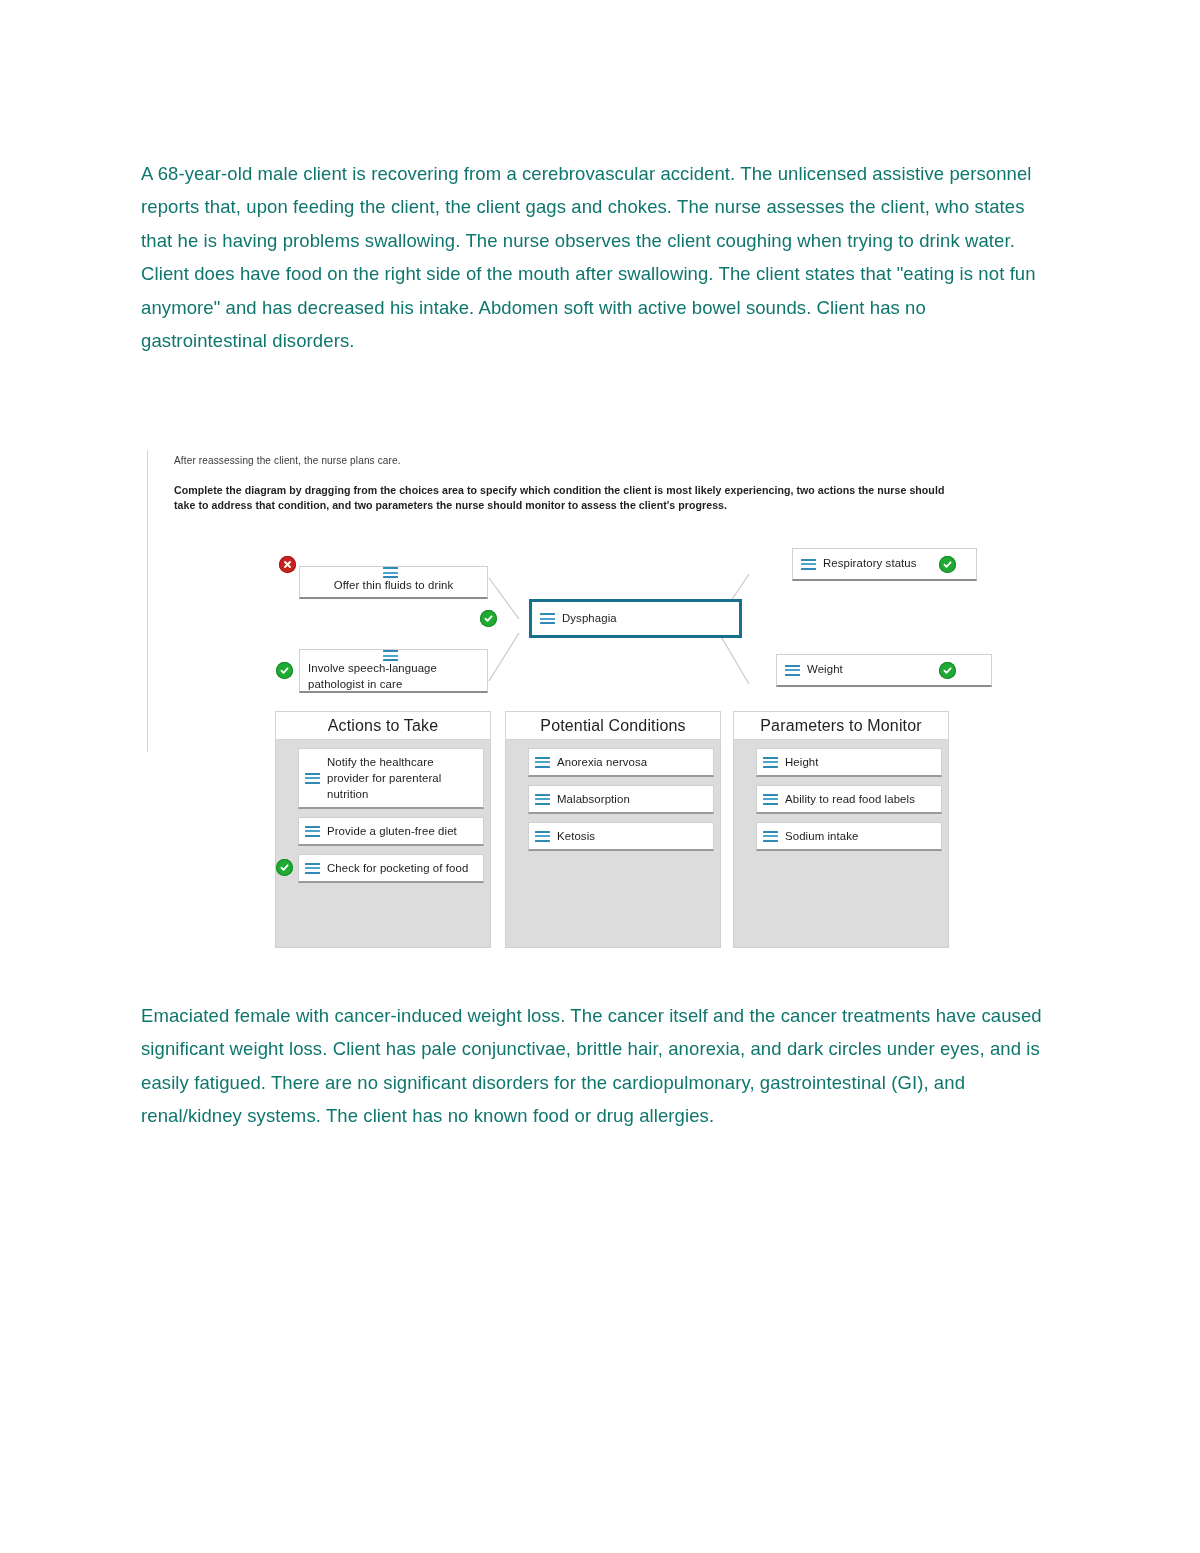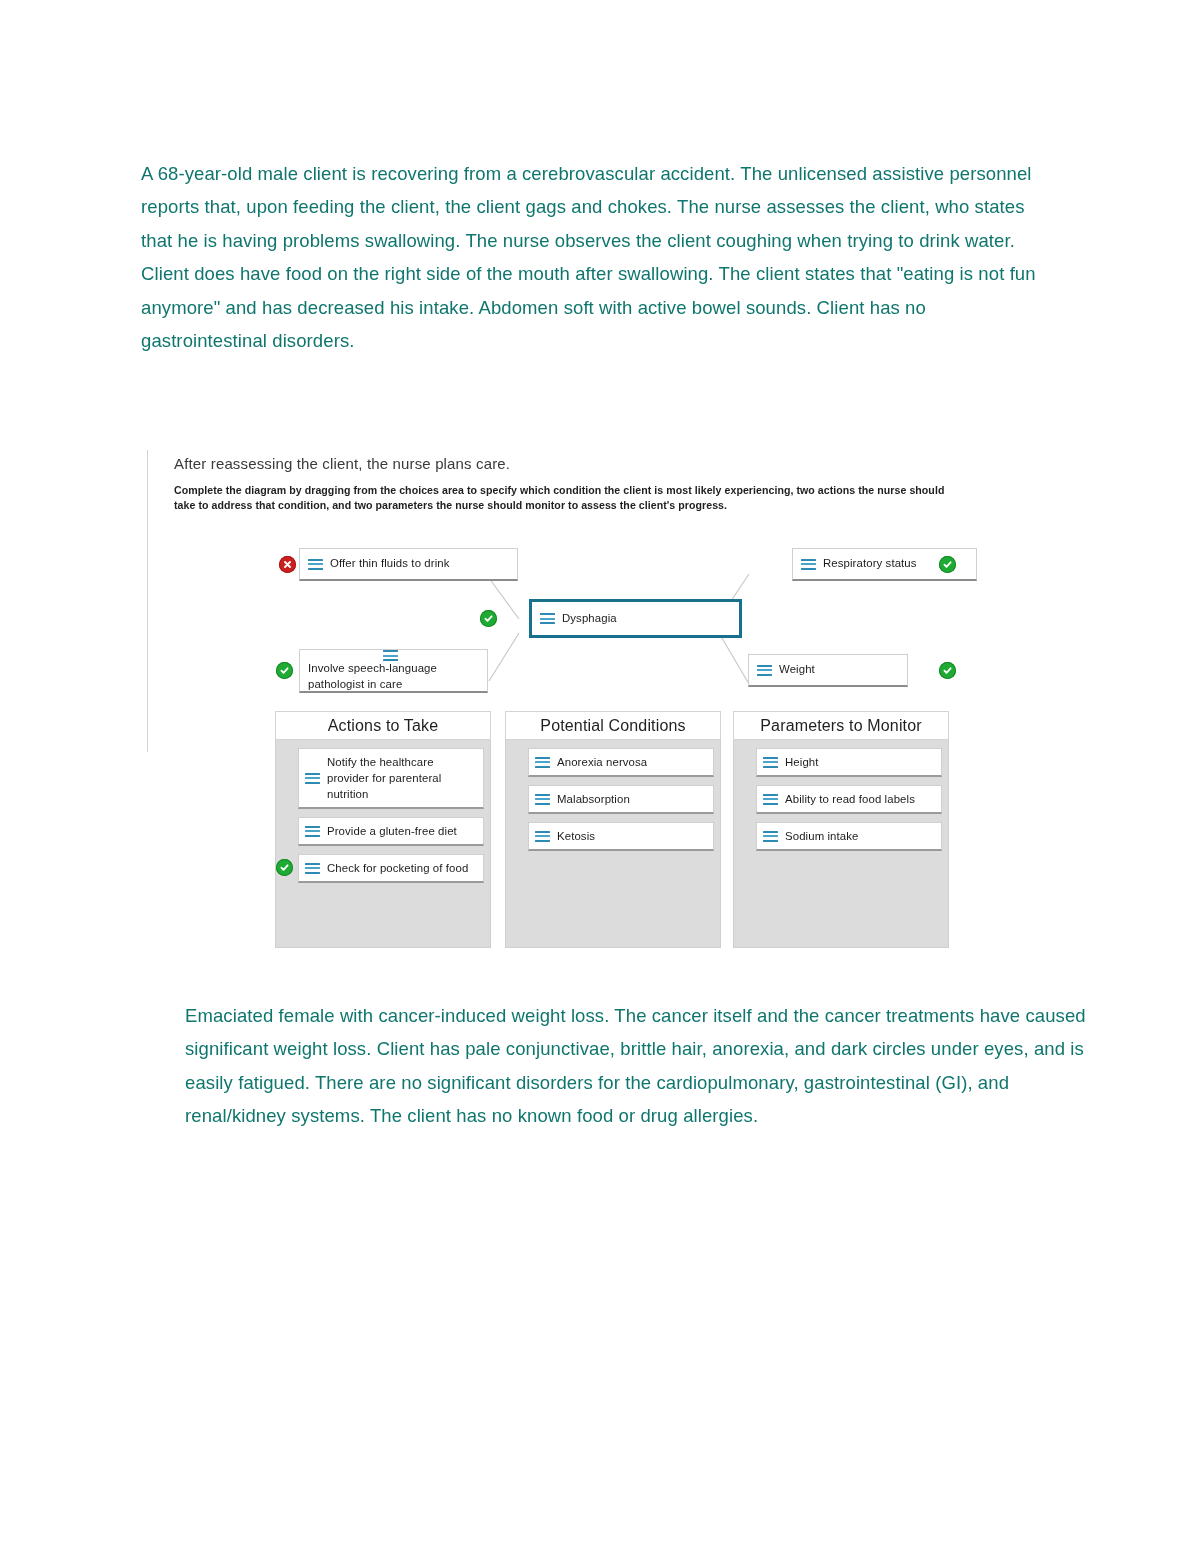--- a/index.html
+++ b/index.html
@@ -21,42 +21,42 @@
     position: absolute;
     left: 141px;
     width: 912px;
     font-size: 18.5px;
     line-height: 33.5px;
     color: #0f766e;
     letter-spacing: 0.1px;
     text-align: left;
   }
   #para-top { top: 138px; }
-  #para-bottom { top: 980px; margin-left: 44px; }
+  #para-bottom { top: 980px; }
 
   
   #figure {
     position: absolute;
     left: 141px;
     top: 443px;
     width: 830px;
     height: 515px;
     background: #ffffff;
   }
   #figure-left-rule {
     position: absolute;
     left: 6px; top: 7px;
     width: 1px; height: 302px;
     background: #d5d5d5;
   }
 
   .fig-instruction-1 {
     position: absolute;
     left: 33px; top: 12px;
-    font-size: 15px;
+    font-size: 10px;
     color: #3a3a3a;
     letter-spacing: 0.15px;
   }
   .fig-instruction-2 {
     position: absolute;
     left: 33px; top: 40px;
     width: 782px;
     font-size: 10.6px;
     font-weight: bold;
     color: #1f1f1f;
@@ -175,21 +175,21 @@
 
     <line x1="578" y1="176" x2="608" y2="131" stroke="#c9c9c9" stroke-width="1.2"></line>
     <line x1="578" y1="190" x2="608" y2="241" stroke="#c9c9c9" stroke-width="1.2"></line>
   </svg>
 
   <div class="badge bad" style="left:138px; top:113px;">
     <svg width="11" height="11" viewBox="0 0 11 11" aria-hidden="true">
       <path d="M3 3 L8 8 M8 3 L3 8" stroke="#ffffff" stroke-width="1.9" stroke-linecap="round"></path>
     </svg>
   </div>
-  <div class="node" style="left:158px; top:105px; width:219px; height:33px;">
+  <div class="node" style="left:158px; top:123px; width:189px; height:33px;flex-direction:column;">
     <span class="grip">
         <i></i>
         <i></i>
         <i></i>
       </span>
     <span class="node-label">Offer thin fluids to drink</span>
   </div>
 
   <div class="badge ok" style="left:135px; top:219px;">
     <svg width="11" height="11" viewBox="0 0 11 11" aria-hidden="true">
@@ -226,21 +226,21 @@
         <i></i>
       </span>
     <span class="node-label">Respiratory status</span>
   </div>
   <div class="badge ok" style="left:798px; top:113px;">
     <svg width="11" height="11" viewBox="0 0 11 11" aria-hidden="true">
       <path d="M2.4 5.7 L4.5 7.8 L8.6 3.3" stroke="#ffffff" stroke-width="1.8" fill="none" stroke-linecap="round" stroke-linejoin="round"></path>
     </svg>
   </div>
 
-  <div class="node" style="left:607px; top:211px; width:160px; height:33px;">
+  <div class="node" style="left:635px; top:211px; width:216px; height:33px;">
     <span class="grip">
         <i></i>
         <i></i>
         <i></i>
       </span>
     <span class="node-label">Weight</span>
   </div>
   <div class="badge ok" style="left:798px; top:219px;">
     <svg width="11" height="11" viewBox="0 0 11 11" aria-hidden="true">
       <path d="M2.4 5.7 L4.5 7.8 L8.6 3.3" stroke="#ffffff" stroke-width="1.8" fill="none" stroke-linecap="round" stroke-linejoin="round"></path>

